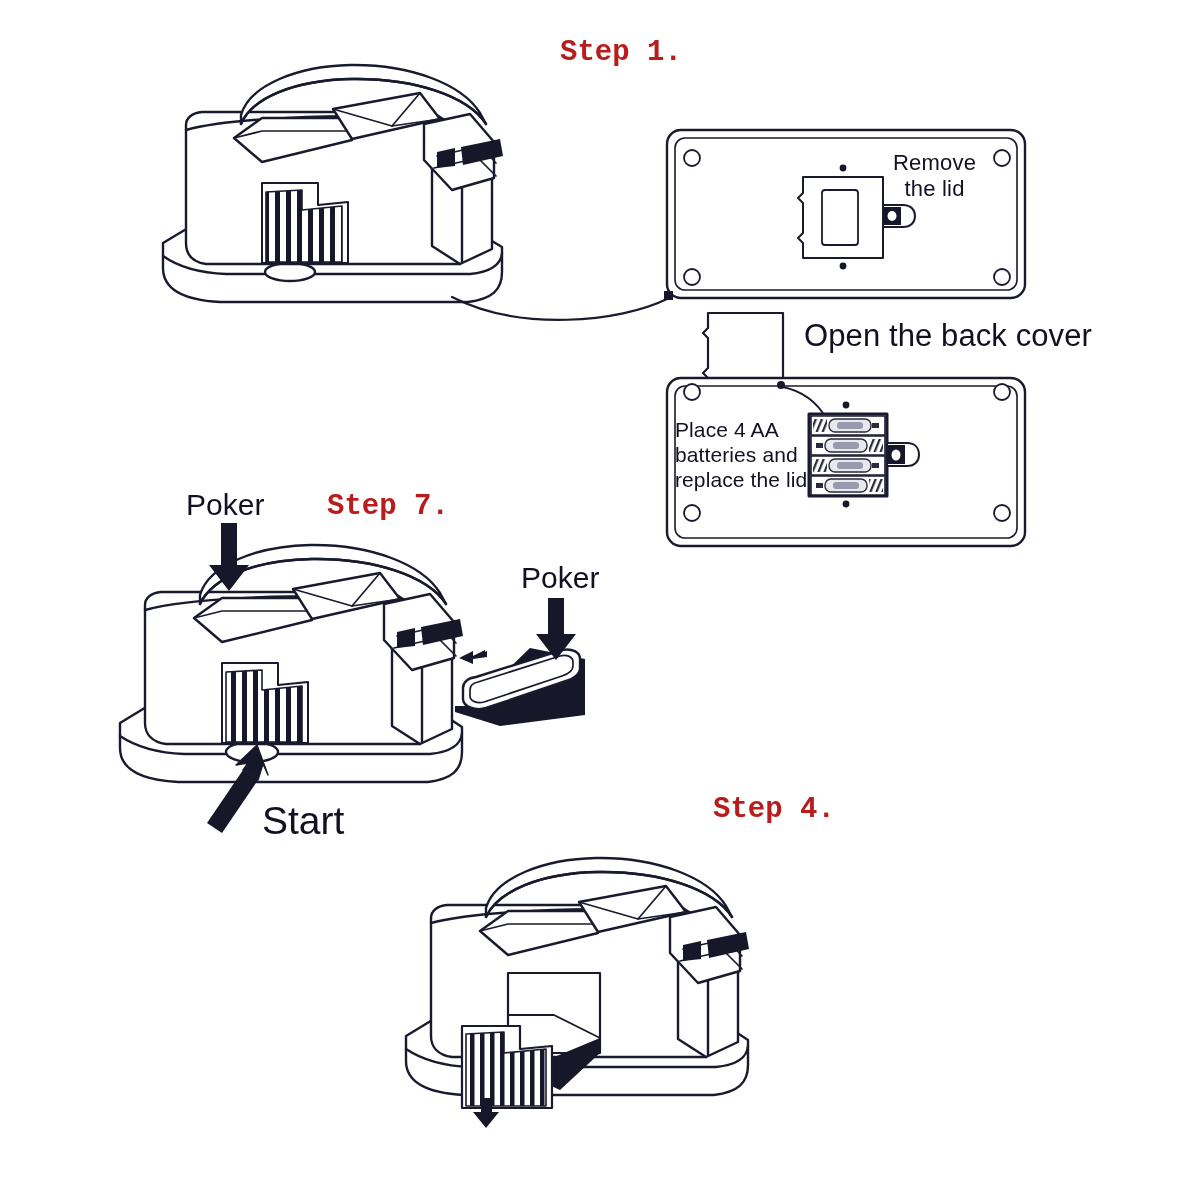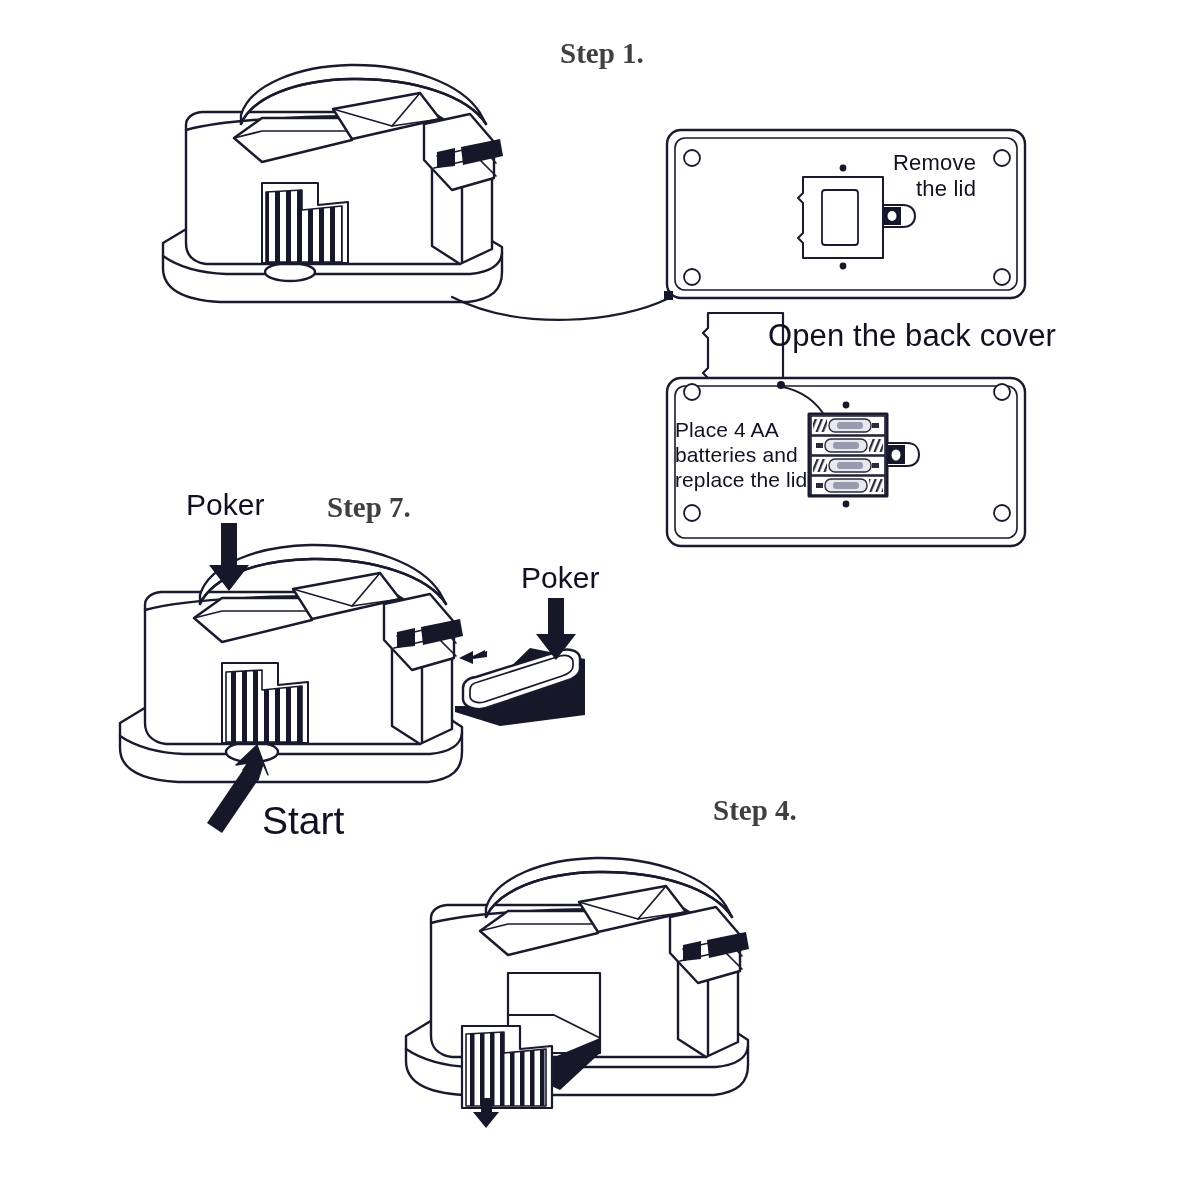--- a/index.html
+++ b/index.html
@@ -26,39 +26,39 @@
     width: 1200px;
     height: 1200px;
   }
   .lbl {
     position: absolute;
     white-space: pre;
     line-height: 1.18;
     color: #111122;
   }
   .lbl-serif {
-    font-family: Liberation Serif, serif;
+    font-family: Liberation Mono, monospace;
     font-weight: 700;
-    color: #404040;
+    color: #b91c1c;
   }
   .lbl-sans {
     font-family: "Liberation Sans", sans-serif;
   }
   .step1-title { left: 560px; top: 36px;  font-size: 29px; }
   .step2-title { left: 327px; top: 490px; font-size: 29px; }
   .step3-title { left: 713px; top: 793px; font-size: 29px; }
 
   .remove-lid {
     left: 893px; top: 150px;
     font-size: 22px;
     letter-spacing: .2px;
-    text-align: right;
+    text-align: center;
   }
   .open-cover {
-    left: 768px; top: 318px;
+    left: 804px; top: 318px;
     font-size: 31px;
     font-weight: 500;
     letter-spacing: .1px;
   }
   .place-batt {
     left: 675px; top: 410px;
     font-size: 21px;
     letter-spacing: .1px;
     margin-top: 8px;
   }

